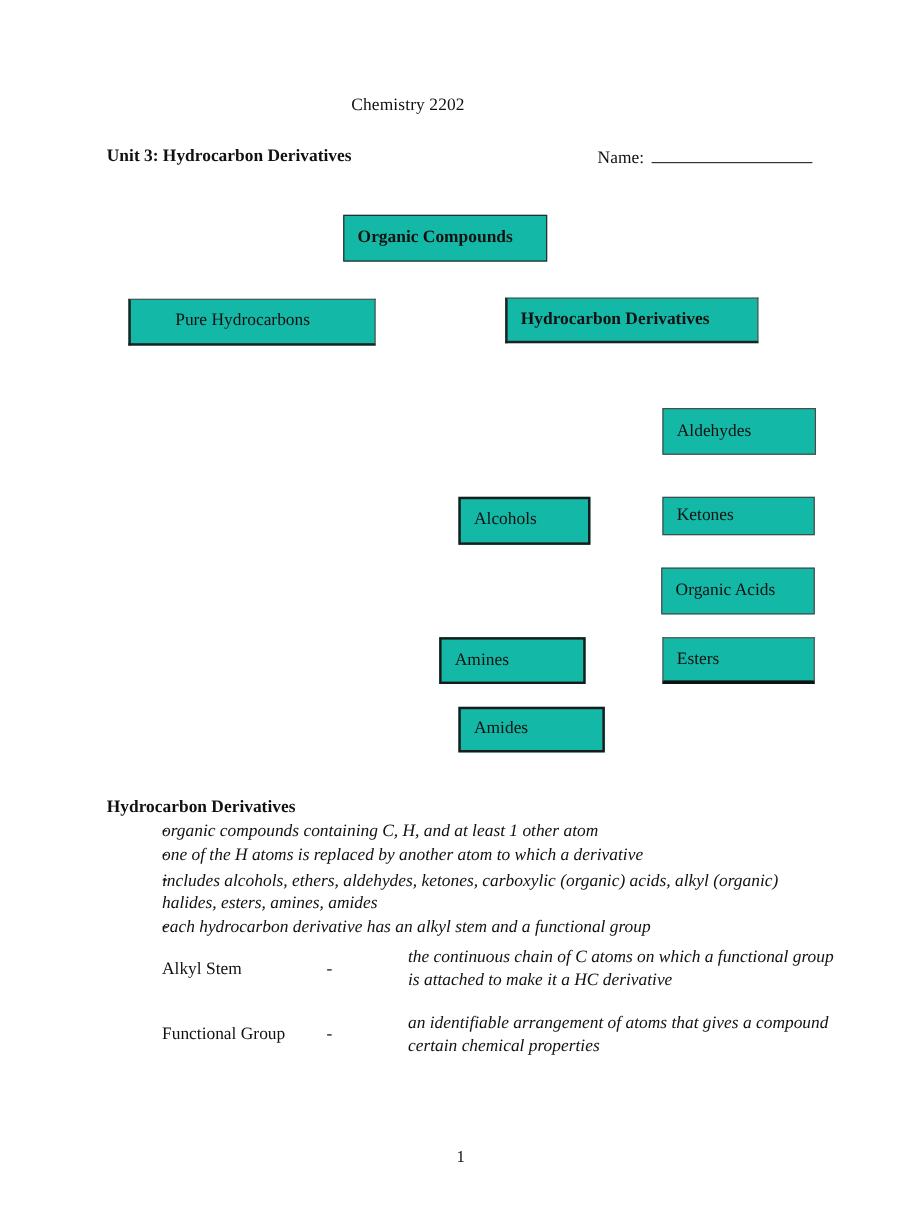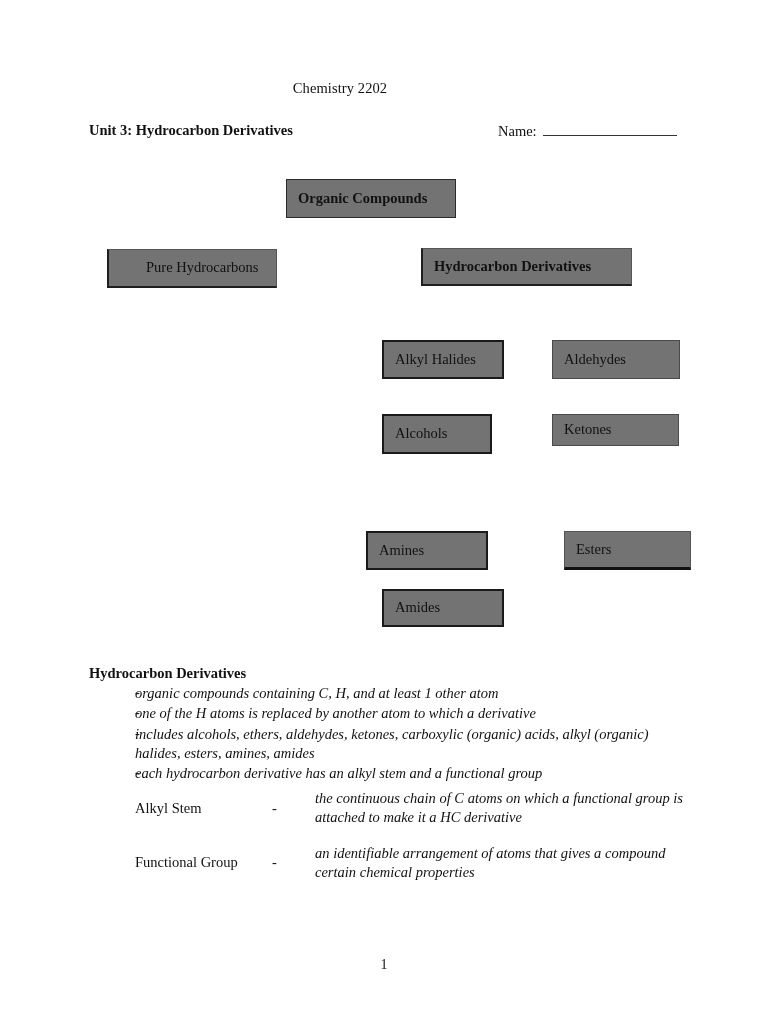--- a/index.html
+++ b/index.html
@@ -67,21 +67,21 @@
     left: 0;
     width: 768px;
     height: 1024px;
     pointer-events: none;
   }
   .chart .box { pointer-events: auto; }
 
   .box {
     position: absolute;
     box-sizing: border-box;
-    background: #737373;
+    background: #14b8a6;
     display: flex;
     align-items: center;
     font-size: 14.5px;
     padding-left: 11px;
   }
   .box .lbl { display: block; line-height: 1.1; }
 
   
   .b-thin   { border: 1.2px solid #4a4a4a; }
   .b-med    { border: 1.6px solid #2b2b2b; }
@@ -90,27 +90,26 @@
     border: 1.4px solid #555555;
     border-left-width: 2.6px;
     border-left-color: #1f1f1f;
     border-bottom-width: 2.6px;
     border-bottom-color: #1f1f1f;
   }
   .b-shadow-b {
     border: 1.4px solid #555555;
     border-bottom-width: 3px;
     border-bottom-color: #111111;
-    margin-left: 12px;
   }
 
   .bold  { font-weight: bold; }
 
   #box-organic-compounds  { left: 286px; top: 179px; width: 170px; height: 39px; }
-  #box-pure-hydrocarbons  { left: 107px; top: 249px; width: 170px; height: 39px; padding-left: 37px; }
+  #box-pure-hydrocarbons  { left: 107px; top: 249px; width: 206px; height: 39px; padding-left: 37px; }
   #box-hydrocarbon-derivatives { left: 421px; top: 248px; width: 211px; height: 38px; }
 
   #box-alkyl-halides  { left: 382px; top: 340px; width: 122px; height: 39px; }
   #box-alcohols       { left: 382px; top: 414px; width: 110px; height: 40px; }
   #box-ethers         { left: 382px; top: 473px; width: 121px; height: 39px; }
   #box-amines         { left: 366px; top: 531px; width: 122px; height: 39px; }
   #box-amides         { left: 382px; top: 589px; width: 122px; height: 38px; }
 
   #box-aldehydes      { left: 552px; top: 340px; width: 128px; height: 39px; }
   #box-ketones        { left: 552px; top: 414px; width: 127px; height: 32px; }
@@ -165,20 +164,21 @@
     width: 137px;
   }
   .def-dash {
     flex: 0 0 43px;
     width: 43px;
   }
   .def-body {
     font-style: italic;
     flex: 1;
     line-height: 1.33;
+    margin-left: 25px;
   }
 
   .page-number {
     position: absolute;
     top: 957px;
     left: 0;
     width: 768px;
     text-align: center;
     font-size: 14px;
   }
@@ -204,38 +204,38 @@
     </div>
 
     <div class="box b-shadow" id="box-pure-hydrocarbons">
       <span class="lbl">Pure Hydrocarbons</span>
     </div>
 
     <div class="box b-shadow" id="box-hydrocarbon-derivatives">
       <span class="lbl bold">Hydrocarbon Derivatives</span>
     </div>
 
-    <div class="box b-heavy" id="box-alkyl-halides">
-      <span class="lbl">Alkyl Halides</span>
-    </div>
     <div class="box b-heavy" id="box-alcohols">
       <span class="lbl">Alcohols</span>
     </div>
     <div class="box b-heavy" id="box-amines">
       <span class="lbl">Amines</span>
     </div>
     <div class="box b-heavy" id="box-amides">
       <span class="lbl">Amides</span>
     </div>
 
     <div class="box b-thin" id="box-aldehydes">
       <span class="lbl">Aldehydes</span>
     </div>
     <div class="box b-thin" id="box-ketones">
       <span class="lbl">Ketones</span>
+    </div>
+    <div class="box b-thin" id="box-organic-acids">
+      <span class="lbl">Organic Acids</span>
     </div>
     <div class="box b-shadow-b" id="box-esters">
       <span class="lbl">Esters</span>
     </div>
 
   </div>
 
   <div class="notes">
     <div class="notes-heading">Hydrocarbon Derivatives</div>
 

